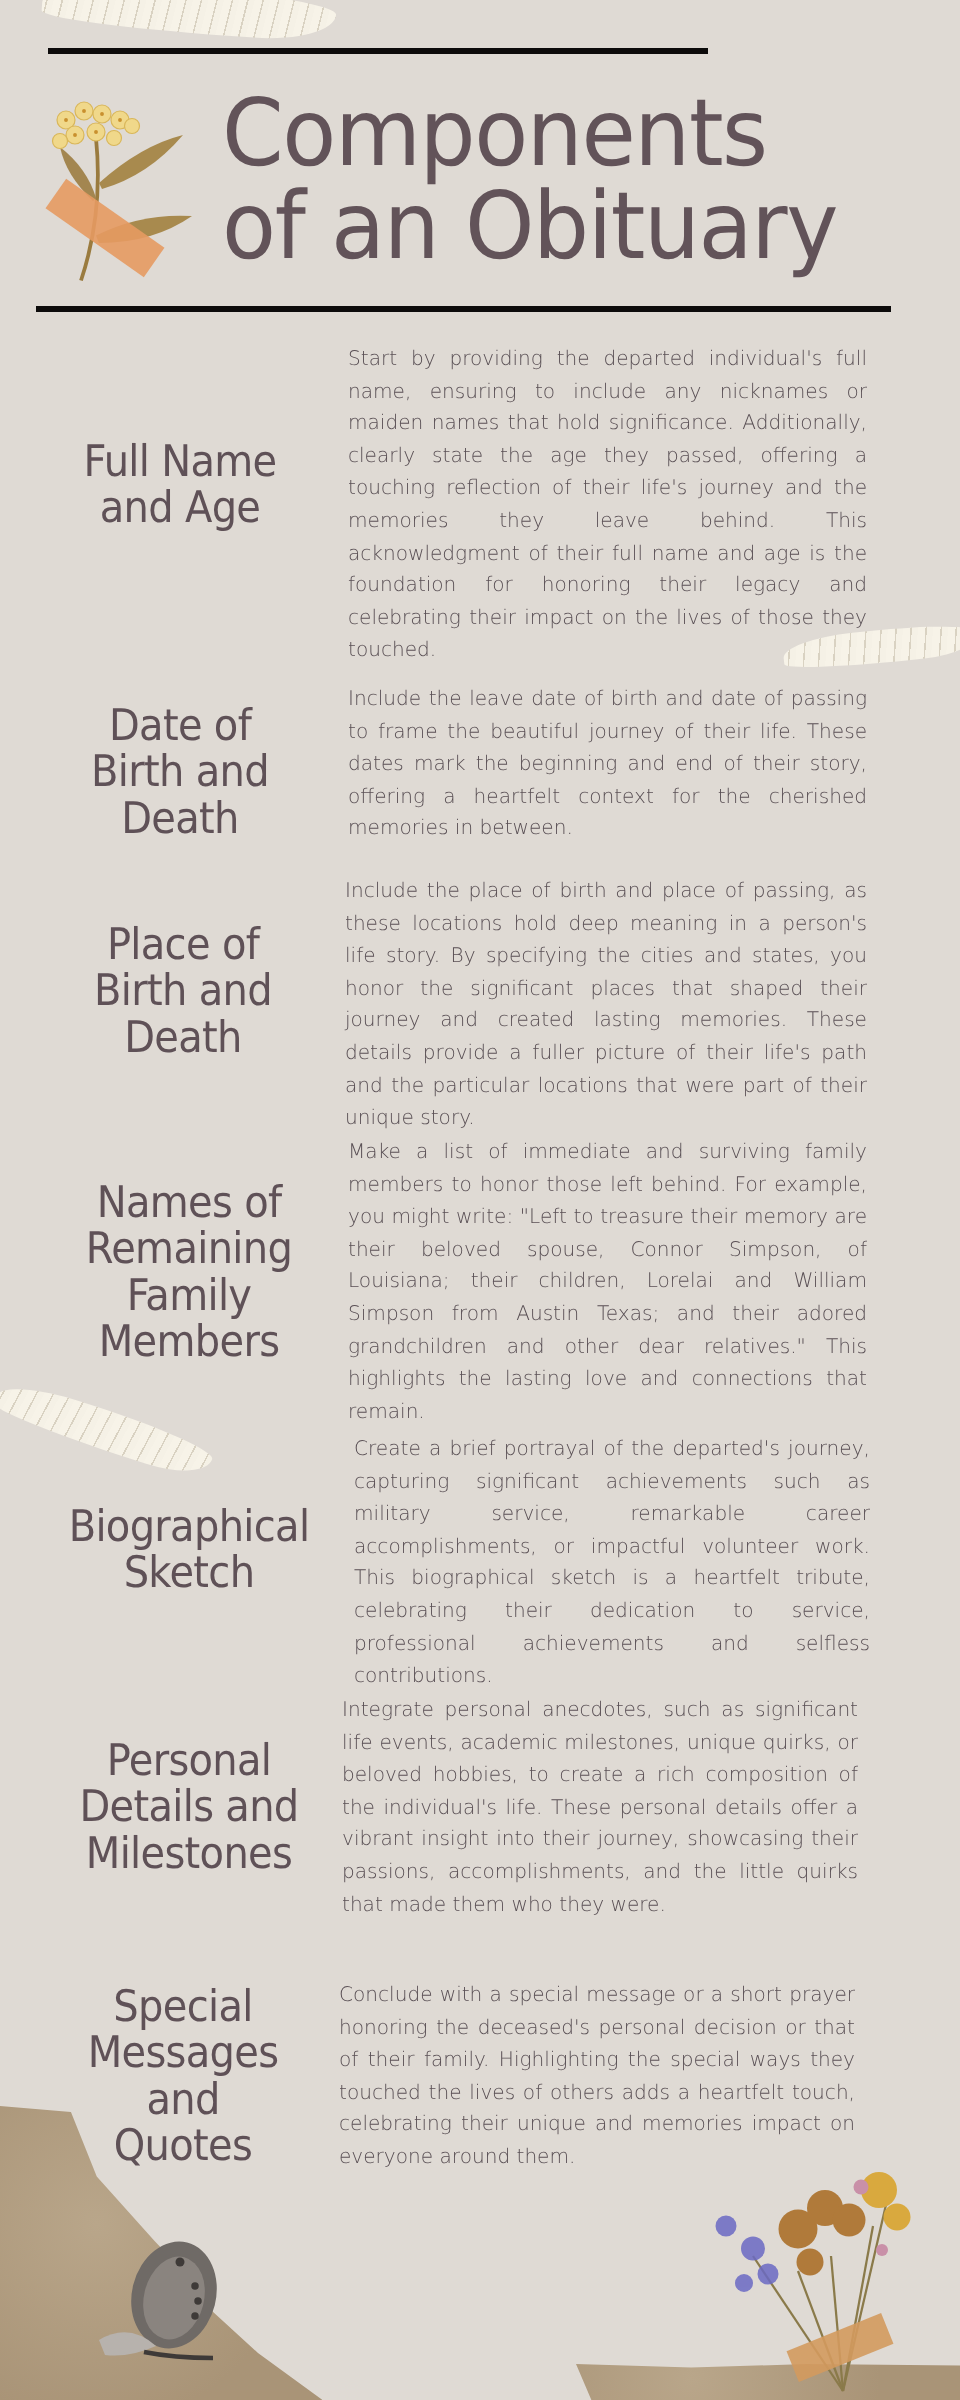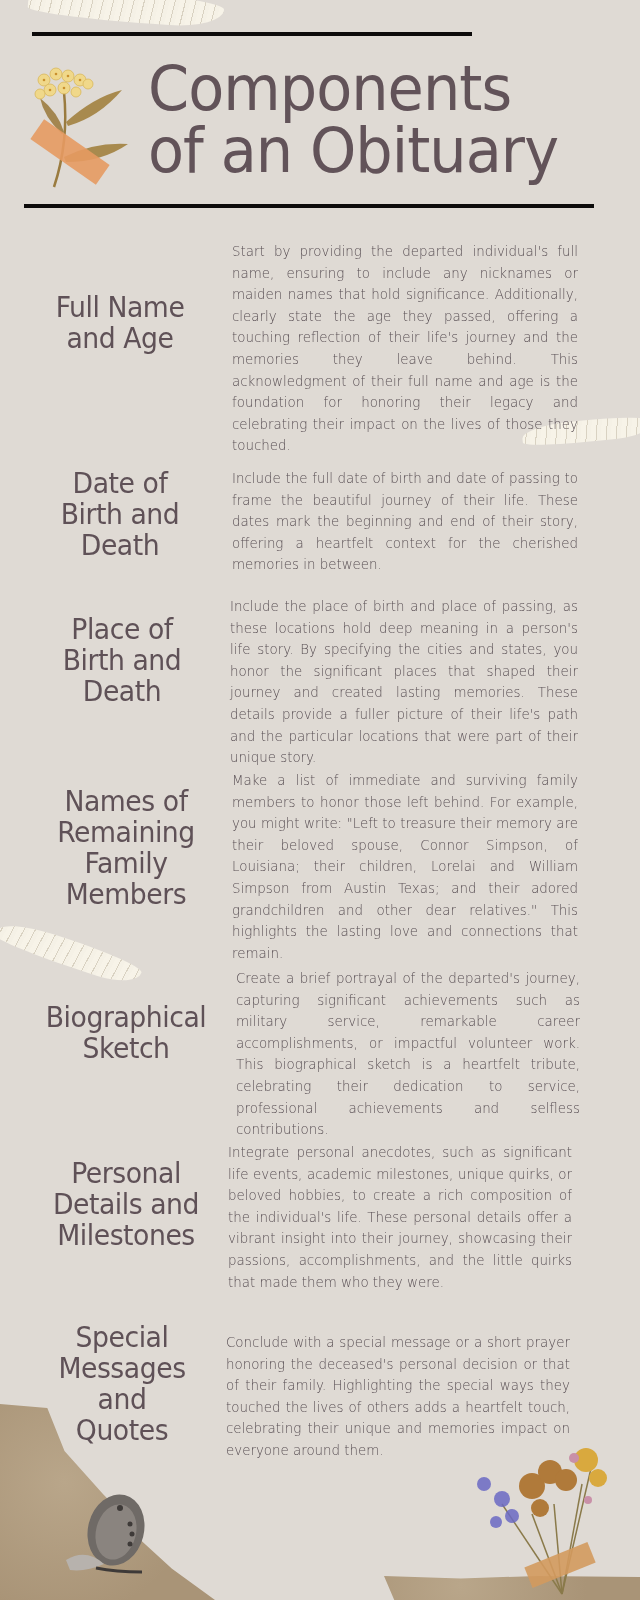--- a/index.html
+++ b/index.html
@@ -19,21 +19,21 @@
   .heading {
     position: absolute; color: #5f5157;
     font-family: "DejaVu Sans", sans-serif; text-align: center;
     font-size: 29px; line-height: 31px; letter-spacing: -0.5px;
     transform: scaleX(0.92);
   }
   .body {
     position: absolute; color: #5a5055;
     font-family: "DejaVu Sans", sans-serif; font-weight: 300;
     font-size: 13.4px; line-height: 21.6px; text-align: justify;
-    text-align-last: left; letter-spacing: 0px; margin-top: 12px;
+    text-align-last: left; letter-spacing: 0px;
   }
   .paper-scrap {
     position: absolute; background:
       repeating-linear-gradient(100deg, #f7f3e8 0 5px, #d9d2c2 5px 6px, #f5f1e6 6px 10px);
     border-radius: 40% 60% 30% 70% / 60% 40% 70% 30%;
   }
   .kraft {
     position: absolute;
     background: radial-gradient(circle at 30% 40%, #b9a68a, #a99477 70%);
   }
@@ -89,21 +89,21 @@
   <div>Full Name</div>
   <div>and Age</div>
 </div>
 <div class="body" style="left:232px; top:229px; width:346px;">Start by providing the departed individual's full name, ensuring to include any nicknames or maiden names that hold significance. Additionally, clearly state the age they passed, offering a touching reflection of their life's journey and the memories they leave behind. This acknowledgment of their full name and age is the foundation for honoring their legacy and celebrating their impact on the lives of those they touched.</div>
 
 <div class="heading" style="left:20px; top:468px; width:200px;">
   <div>Date of</div>
   <div>Birth and</div>
   <div>Death</div>
 </div>
-<div class="body" style="left:232px; top:456px; width:346px;">Include the full date of birth and date of passing to frame the beautiful journey of their life. These dates mark the beginning and end of their story, offering a heartfelt context for the cherished memories in between.</div>
+<div class="body" style="left:232px; top:456px; width:346px;">Include the leave date of birth and date of passing to frame the beautiful journey of their life. These dates mark the beginning and end of their story, offering a heartfelt context for the cherished memories in between.</div>
 
 <div class="heading" style="left:22px; top:614px; width:200px;">
   <div>Place of</div>
   <div>Birth and</div>
   <div>Death</div>
 </div>
 <div class="body" style="left:230px; top:584px; width:348px;">Include the place of birth and place of passing, as these locations hold deep meaning in a person's life story. By specifying the cities and states, you honor the significant places that shaped their journey and created lasting memories. These details provide a fuller picture of their life's path and the particular locations that were part of their unique story.</div>
 
 <div class="heading" style="left:26px; top:786px; width:200px;">
   <div>Names of</div>

